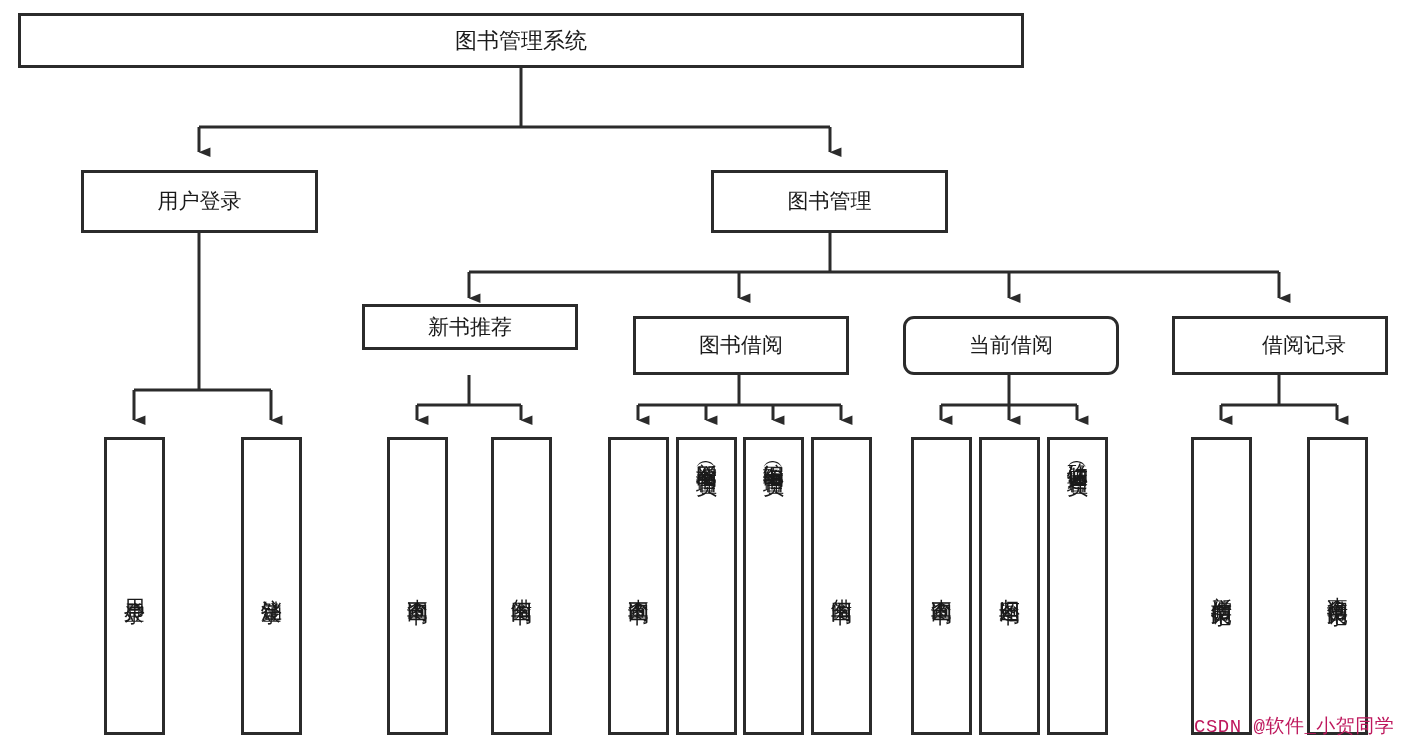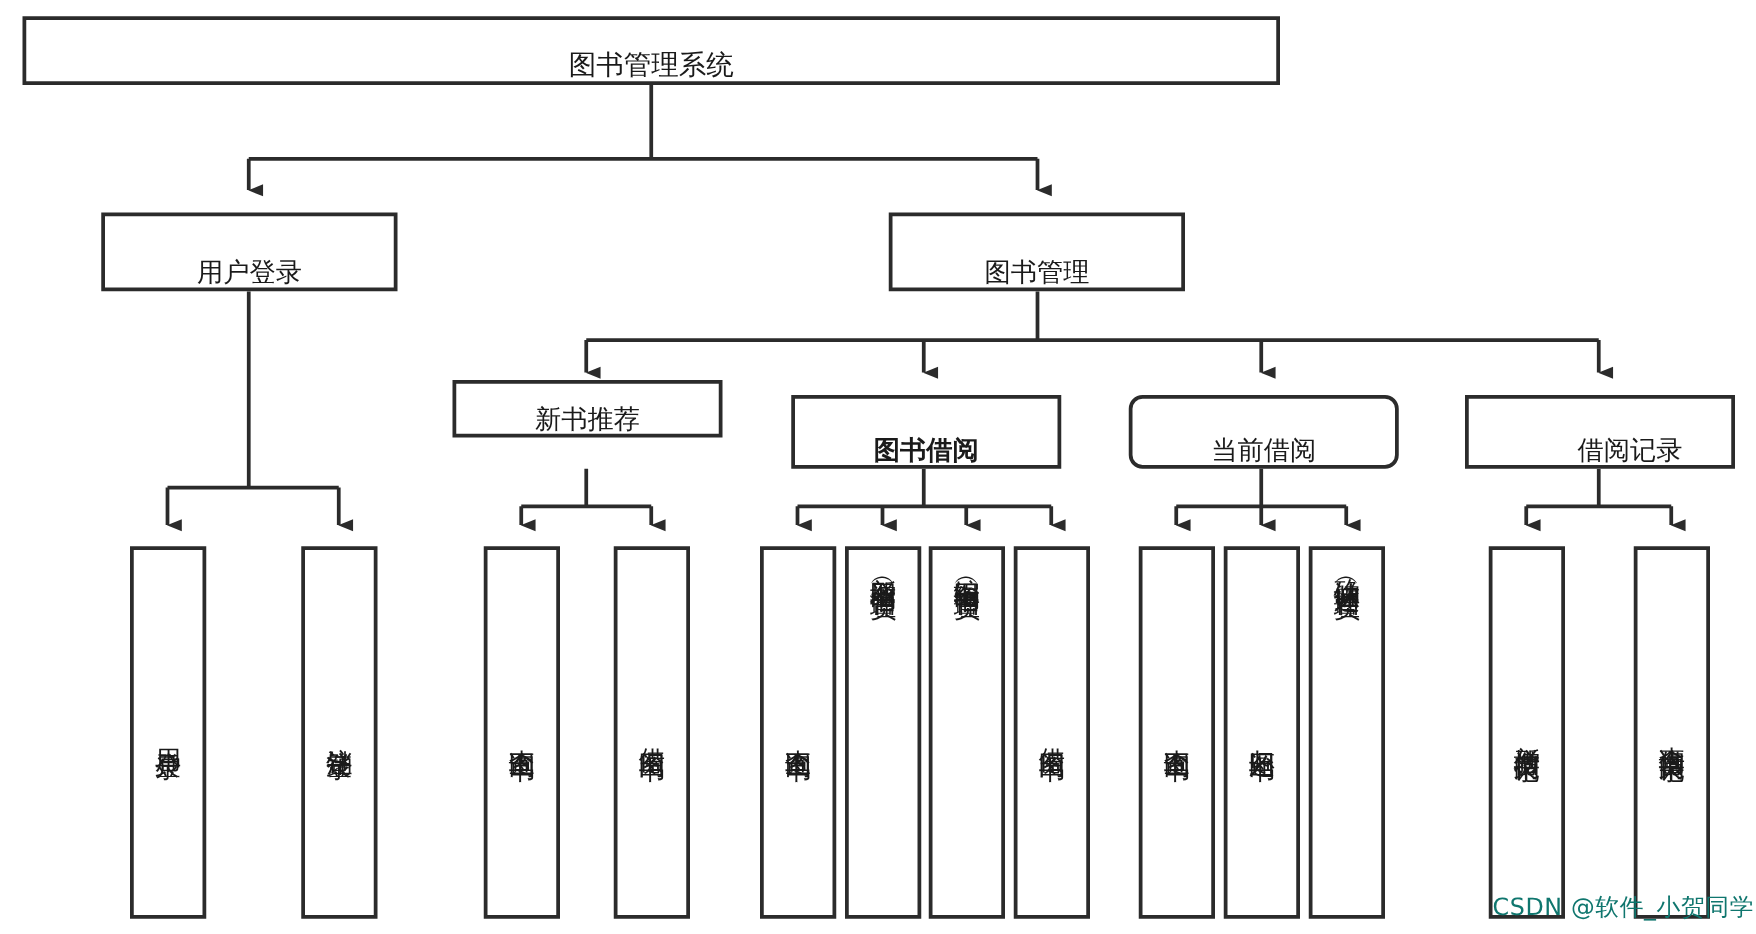--- a/index.html
+++ b/index.html
@@ -25,21 +25,21 @@
     width: 1405px;
     height: 747px;
     pointer-events: none;
   }
   .node {
     position: absolute;
     box-sizing: border-box;
     border: 3px solid #2b2b2b;
     background: #ffffff;
     display: flex;
-    align-items: flex-end;
+    align-items: center;
     justify-content: center;
     color: #1a1a1a;
   }
   .node-label {
     display: block;
     text-align: center;
     line-height: 1.15;
     white-space: nowrap;
   }
   
@@ -64,23 +64,24 @@
     white-space: nowrap;
   }
   
   .node.vert.centered {
     align-items: center;
     padding-top: 0;
   }
   .watermark {
     position: absolute;
     font-size: 19px;
-    color: #0f766e;
+    color: #be185d;
     white-space: nowrap;
     letter-spacing: 0.5px;
+    font-family: Liberation Mono, monospace;
   }
 </style>
 </head>
 <body>
 
 <div id="canvas">
 
   <svg id="wires" viewBox="0 0 1405 747" xmlns="http://www.w3.org/2000/svg">
     <defs>
       <marker id="arrow" viewBox="0 0 12 14" refX="5.5" refY="13" markerWidth="11" markerHeight="13" orient="auto-start-reverse" markerUnits="userSpaceOnUse">
@@ -138,21 +139,21 @@
   <div class="node horiz" style="left:81px; top:170px; width:237px; height:63px;">
     <span class="node-label">用户登录</span>
   </div>
   <div class="node horiz" style="left:711px; top:170px; width:237px; height:63px;">
     <span class="node-label">图书管理</span>
   </div>
 
   <div class="node horiz" style="left:362px; top:304px; width:216px; height:46px;">
     <span class="node-label">新书推荐</span>
   </div>
-  <div class="node horiz" style="left:633px; top:316px; width:216px; height:59px;font-weight:bold;">
+  <div class="node horiz" style="left:633px; top:316px; width:216px; height:59px;">
     <span class="node-label">图书借阅</span>
   </div>
   <div class="node horiz" style="left:903px; top:316px; width:216px; height:59px;border-radius:11px;">
     <span class="node-label">当前借阅</span>
   </div>
   <div class="node horiz" style="left:1172px; top:316px; width:216px; height:59px;padding-left:48px;">
     <span class="node-label">借阅记录</span>
   </div>
 
   <div class="node vert centered" style="left:104px; top:437px; width:61px; height:298px;">

